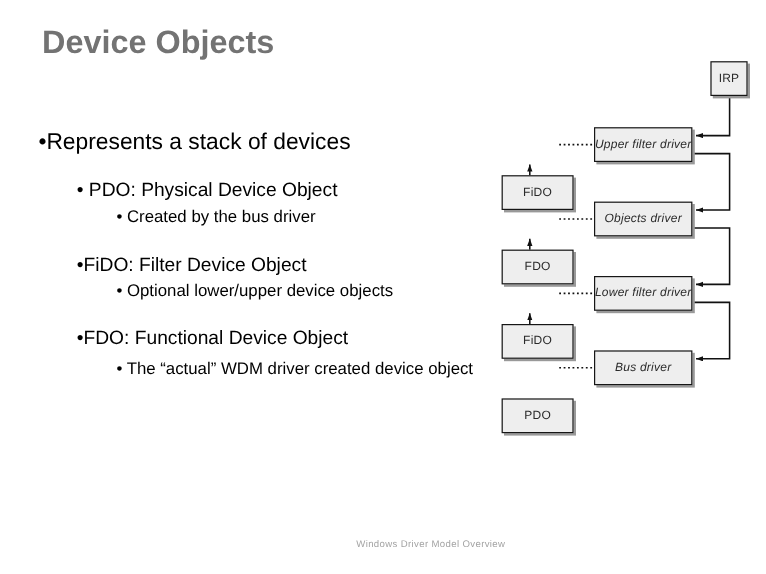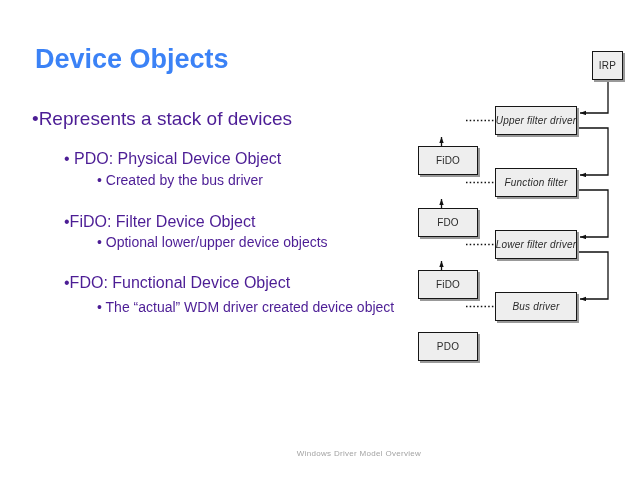--- a/index.html
+++ b/index.html
@@ -1,25 +1,25 @@
 <!DOCTYPE html>
 <html><head>
 <meta charset="utf-8">
 <style>
   html,body { margin:0; padding:0; background:#ffffff; }
   .slide {
     position:relative; width:638px; height:478px; background:#ffffff;
     font-family:"Liberation Sans", sans-serif; overflow:hidden; color:#000;
   }
   .title {
-    position:absolute; left:35px; top:44px;
-    font-size:27px; font-weight:700; color:#3b82f6; letter-spacing:0px;
+    position:absolute; left:35px; top:20px;
+    font-size:27px; font-weight:700; color:#737373; letter-spacing:0px;
     white-space:nowrap;
   }
-  .bullet { position:absolute; color:#4c1d95; white-space:nowrap; }
+  .bullet { position:absolute; color:#000000; white-space:nowrap; }
   .lv1 { font-size:19px; }
   .lv2 { font-size:16px; }
   .lv3 { font-size:14px; }
   .b0 { left:32px;  top:108px; }
   .b1 { left:64px;  top:150px; }
   .b2 { left:97px;  top:172px; }
   .b3 { left:64px;  top:213px;text-align:right; }
   .b4 { left:97px;  top:234px; }
   .b5 { left:64px;  top:274px; }
   .b6 { left:97px;  top:297px; width:318px; line-height:21px; white-space:normal; }
@@ -83,21 +83,21 @@
       <path d="M577,252 H608 V299 H580" marker-end="url(#ah)"></path>
     </g>
   </svg>
 
   <div class="box irp">IRP</div>
 
   <div class="box dev row0">FiDO</div>
   <div class="box drv row0">Upper filter driver</div>
 
   <div class="box dev row1">FDO</div>
-  <div class="box drv row1">Function filter</div>
+  <div class="box drv row1">Objects driver</div>
 
   <div class="box dev row2">FiDO</div>
   <div class="box drv row2">Lower filter driver</div>
 
   <div class="box dev row3">PDO</div>
   <div class="box drv row3">Bus driver</div>
 
   <div class="footer">Windows Driver Model Overview</div>
 </div>
 

